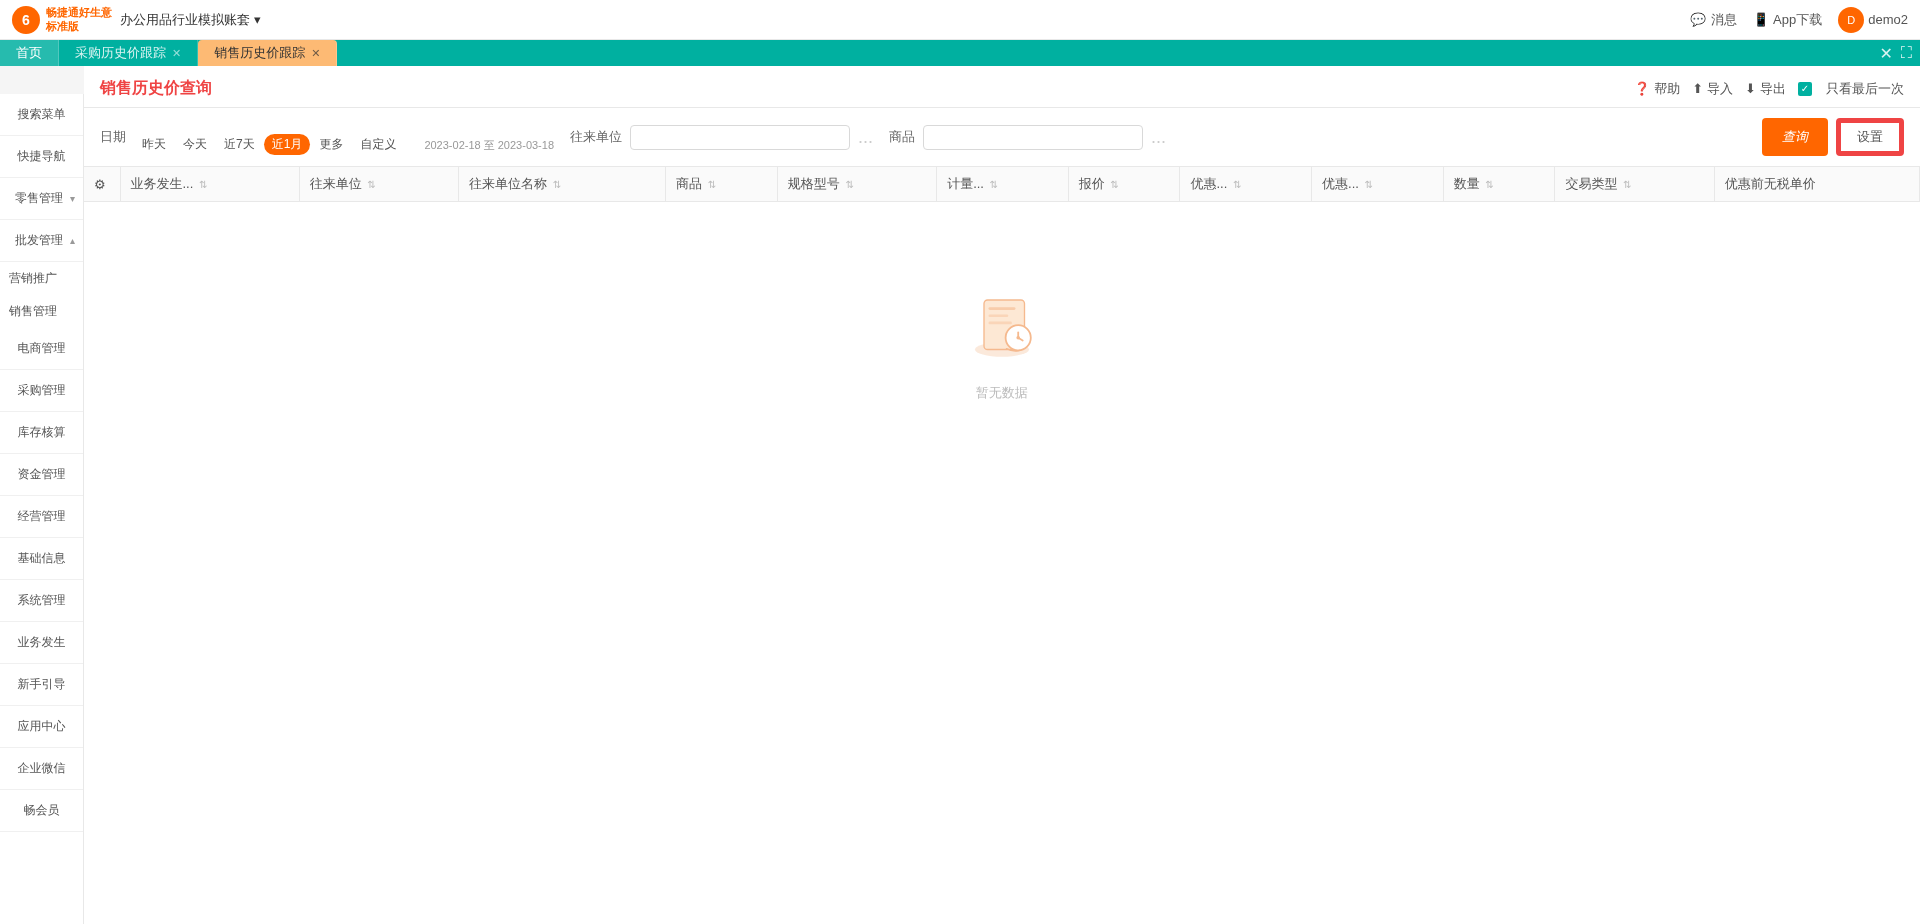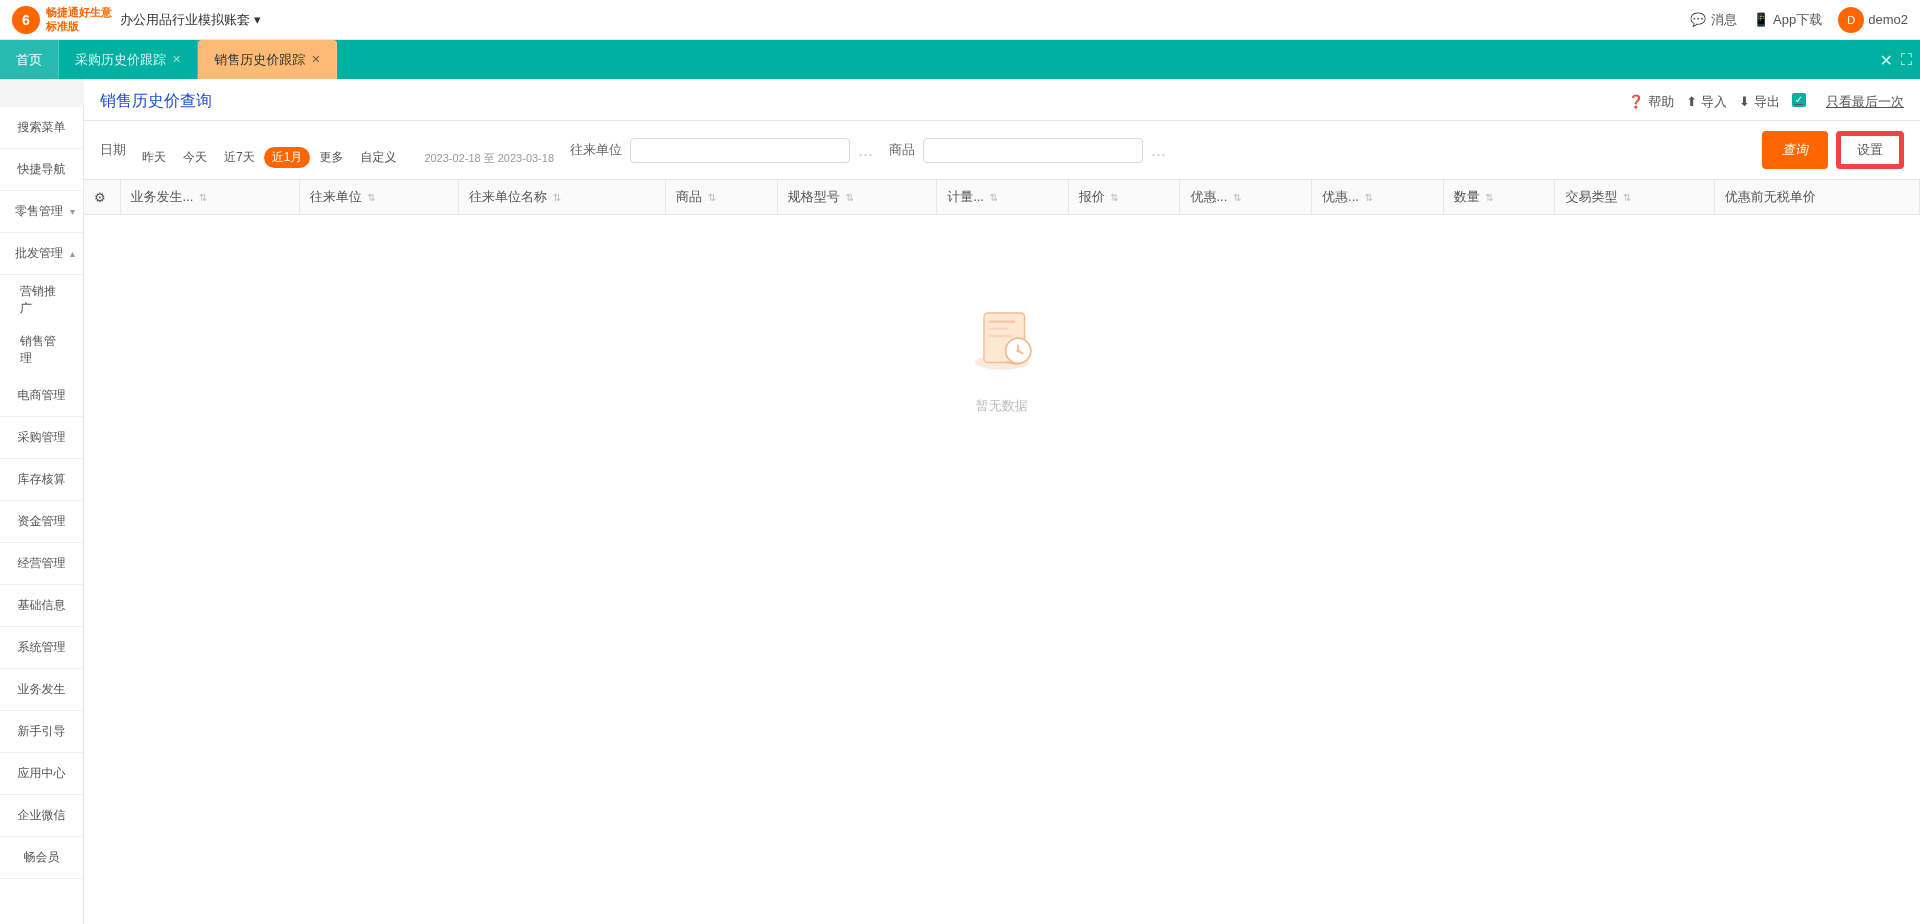--- a/index.html
+++ b/index.html
@@ -21,21 +21,21 @@
     .logo-icon { width: 28px; height: 28px; background: #f60; border-radius: 50%; display: flex; align-items: center; justify-content: center; color: #fff; font-size: 14px; font-weight: bold; }
     .logo-text { font-size: 11px; color: #f60; font-weight: bold; line-height: 1.2; }
     .workspace-selector { display: flex; align-items: center; gap: 4px; color: #555; font-size: 13px; cursor: pointer; }
     .workspace-selector span { color: #333; }
     .top-bar-right { display: flex; align-items: center; gap: 16px; color: #555; font-size: 13px; }
     .top-bar-right-item { display: flex; align-items: center; gap: 4px; cursor: pointer; }
     .avatar { width: 26px; height: 26px; border-radius: 50%; background: #f60; display: flex; align-items: center; justify-content: center; color: #fff; font-size: 11px; }
 
     
     .tab-bar {
-      height: 39px;
+      height: 26px;
       background: #00b0a0;
       display: flex;
       align-items: stretch;
       flex-shrink: 0;
       position: relative;
     }
     .tab {
       display: flex;
       align-items: center;
       padding: 0 16px;
@@ -73,44 +73,44 @@
       font-size: 12px;
       cursor: pointer;
       border-bottom: 1px solid #f0f0f0;
       display: flex;
       align-items: center;
       justify-content: space-between;
     }
     .sidebar-item .item-label { flex: 1; }
     .sidebar-item .chevron { font-size: 10px; color: #999; }
     .sidebar-sub-item {
-      padding: 8px 20px;
+      padding: 8px 9px;
       color: #555;
       font-size: 12px;
       cursor: pointer;
       display: block;
     }
 
     
     .content-area { flex: 1; display: flex; flex-direction: column; overflow: hidden; background: #f5f5f5; }
 
     
     .page-header {
       background: #fff;
       padding: 12px 16px 8px;
       display: flex;
       align-items: center;
       justify-content: space-between;
       border-bottom: 1px solid #e8e8e8;
       flex-shrink: 0;
     }
-    .page-title { font-size: 16px; font-weight: normal; color: #1d4ed8; }
+    .page-title { font-size: 16px; font-weight: bold; color: #ef4444; }
     .page-actions { display: flex; align-items: center; gap: 12px; color: #555; font-size: 13px; }
     .page-action-item { display: flex; align-items: center; gap: 4px; cursor: pointer; }
-    .show-last-once { display: flex; gap: 20px; text-decoration: underline; }
+    .show-last-once { display: flex; align-items: center; gap: 14px; }
     .checkbox-blue { width: 14px; height: 14px; border-radius: 2px; background: #00b0a0; display: flex; align-items: center; justify-content: center; }
     .checkbox-blue::after { content: '✓'; color: #fff; font-size: 10px; }
 
     
     .filter-bar {
       background: #fff;
       padding: 10px 16px;
       display: flex;
       align-items: center;
       gap: 16px;

